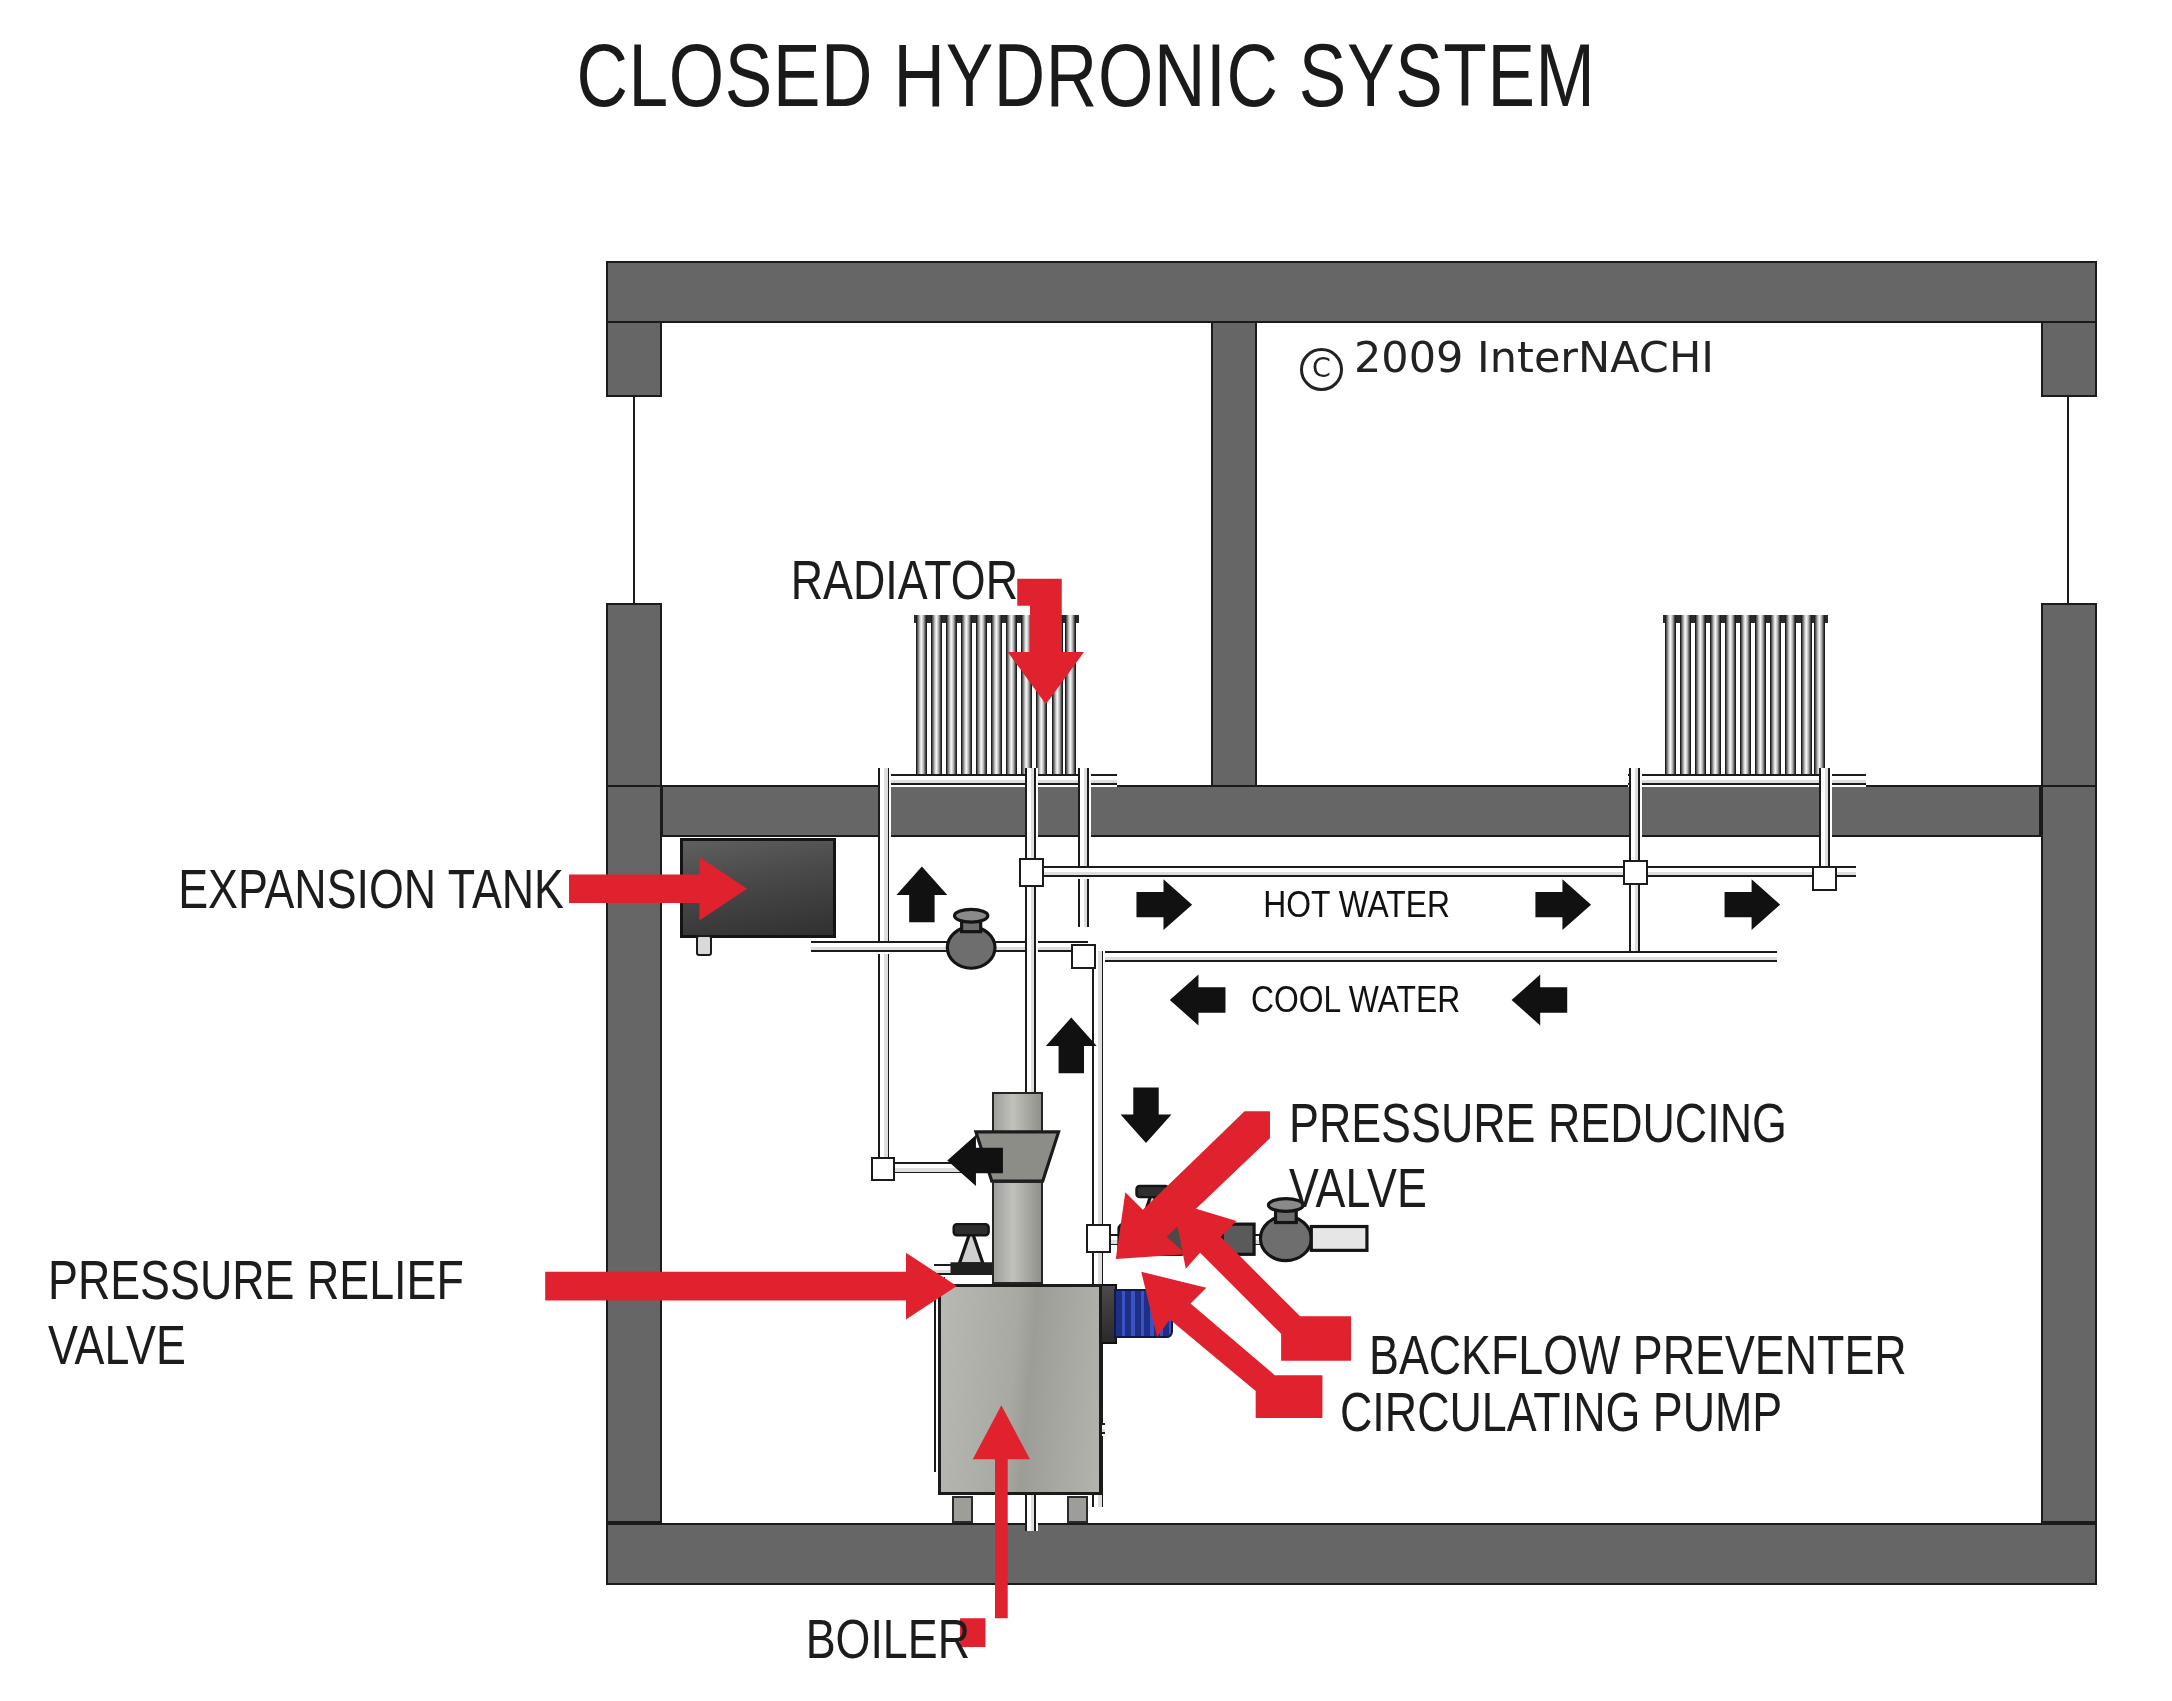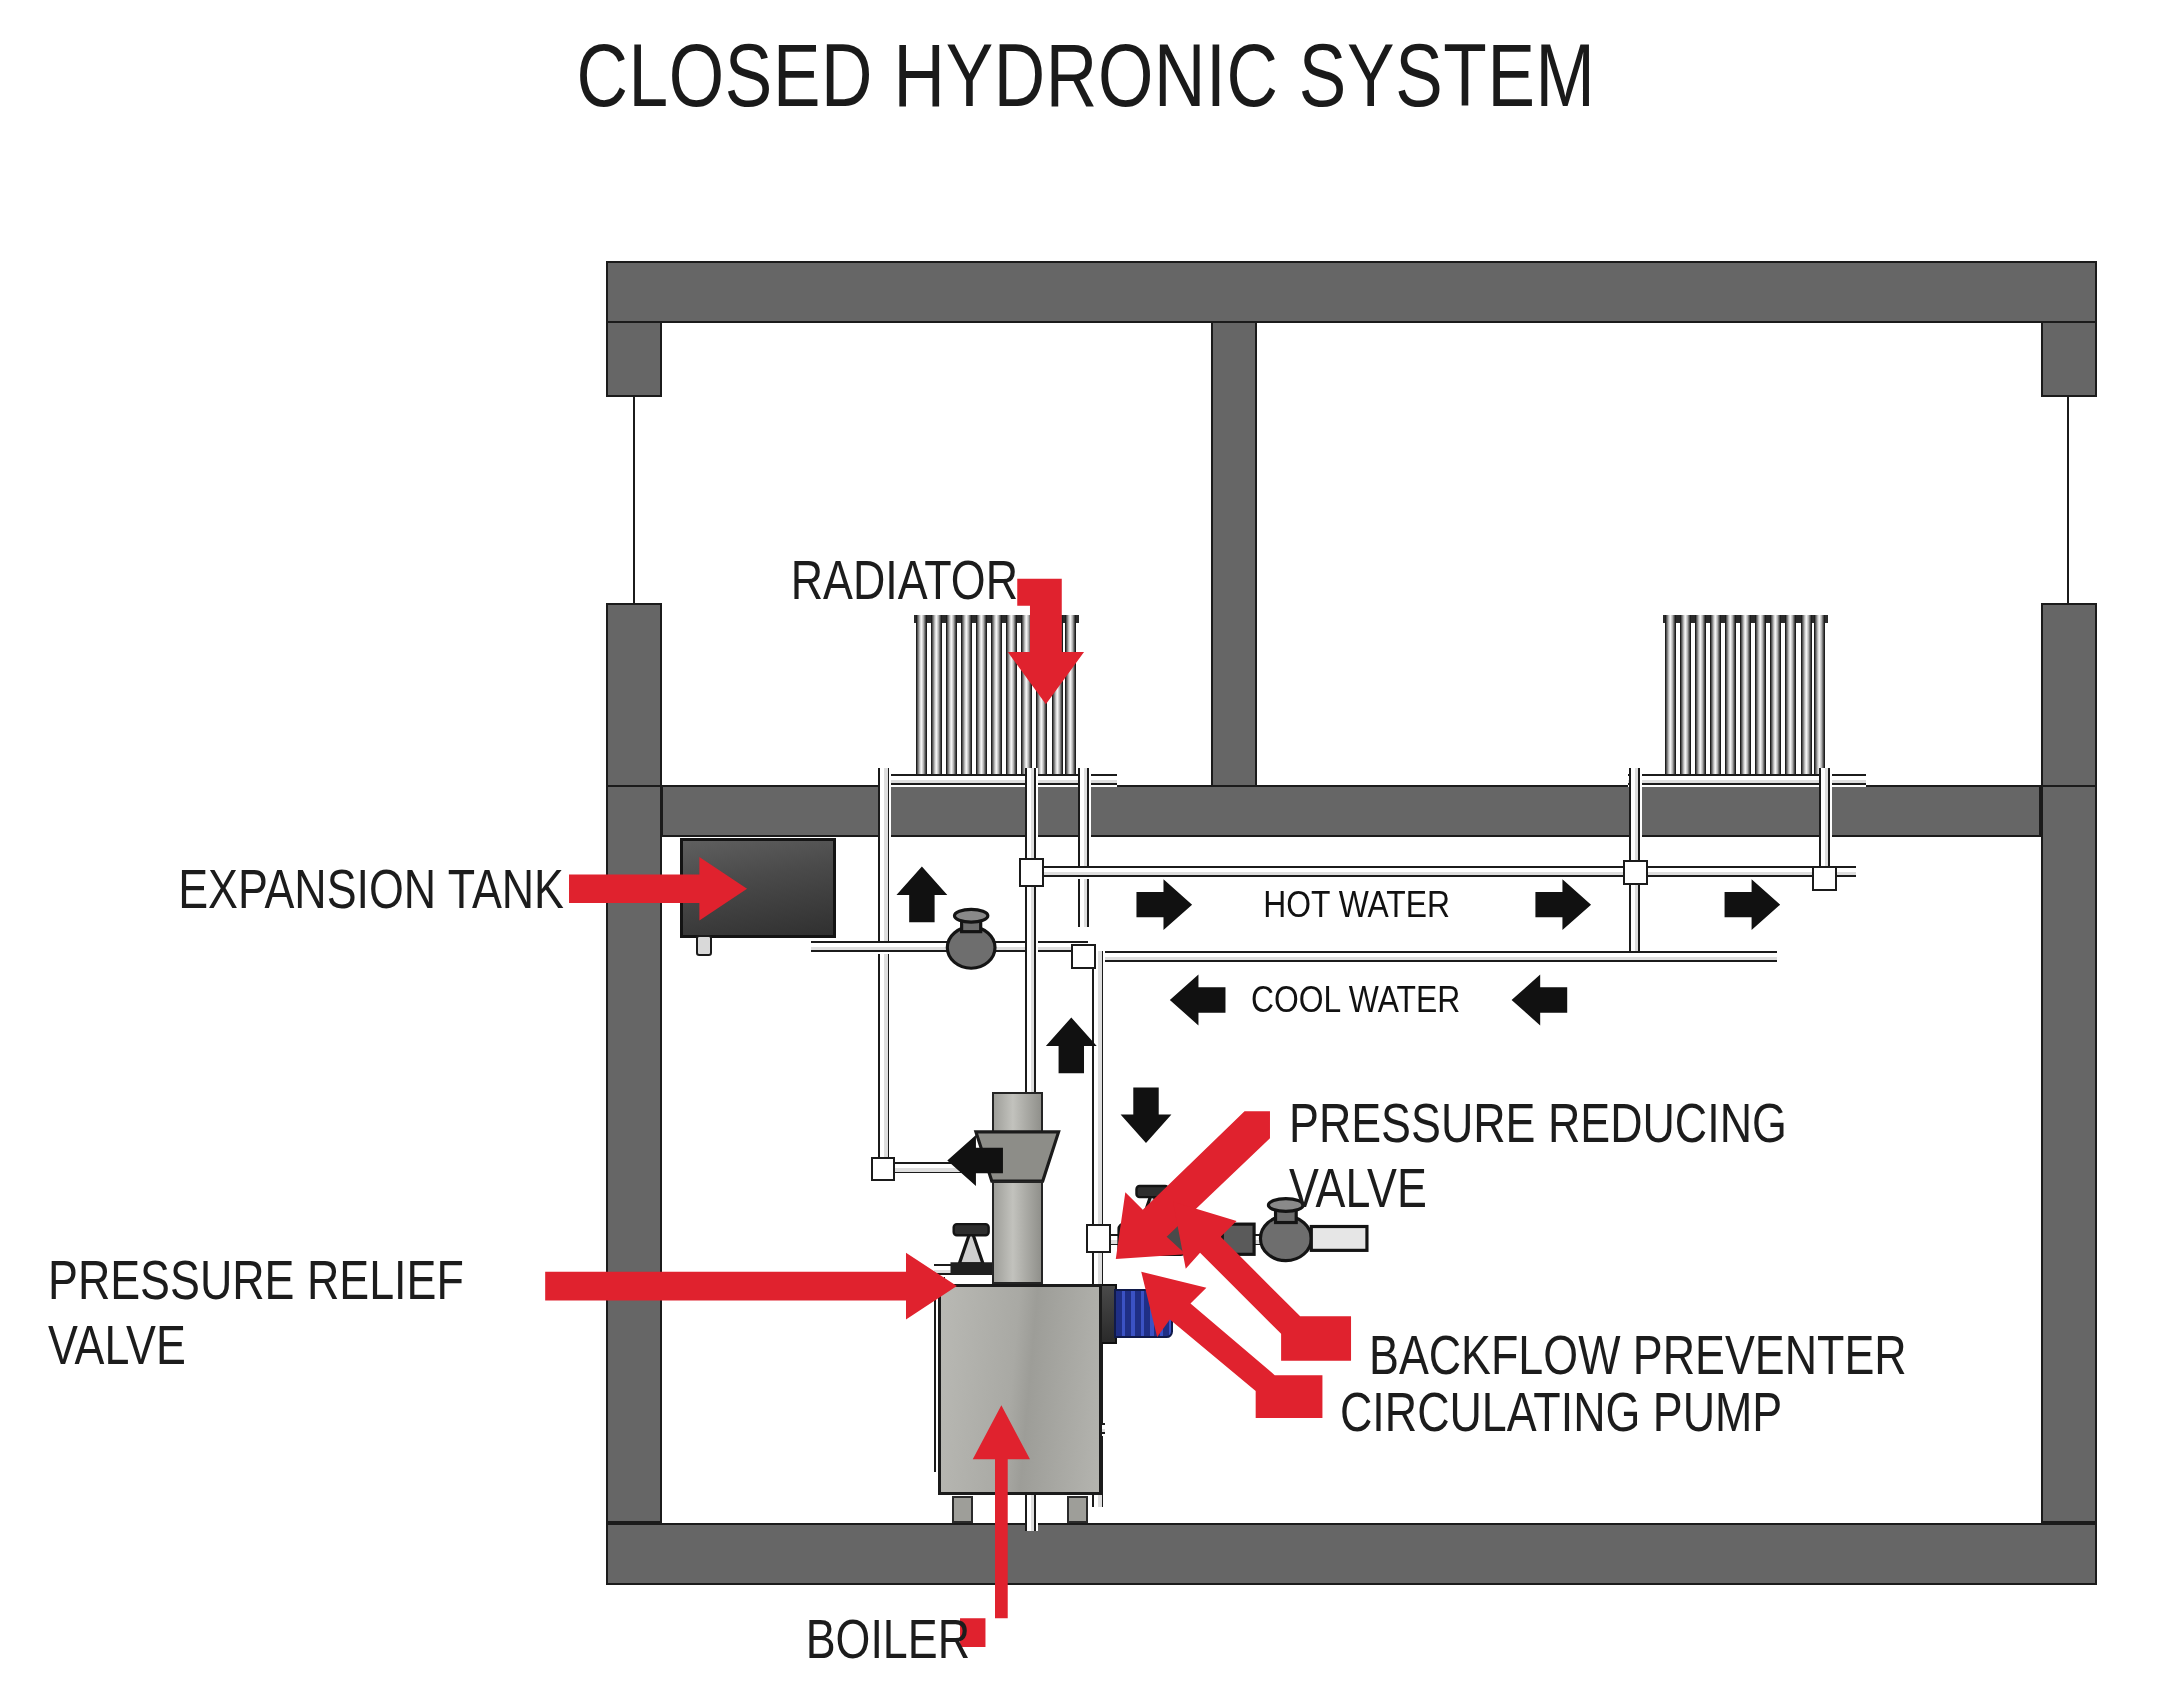--- a/index.html
+++ b/index.html
@@ -57,20 +57,23 @@
          background:linear-gradient(90deg,#1b1b1b 0 1.6px,#ffffff 1.6px 5.6px,#dedede 5.6px 9.5px,#1b1b1b 9.5px 11px,#ffffff 11px 12.7px);}
   .fitting{position:absolute;background:#fff;border:2.4px solid #1b1b1b;box-sizing:border-box;}
 </style>
 </head>
 <body>
 
 <div id="stage">
 
   <div class="ttl">CLOSED HYDRONIC SYSTEM</div>
 
+  <div class="copy">
+    <span class="cmark">C</span><span>2009  InterNACHI</span>
+  </div>
 
   <div class="wall" style="left:606px;top:261px;width:1491px;height:62px;"></div>
 
   <div class="wall" style="left:606px;top:321px;width:56px;height:76px;"></div>
   <div class="wall" style="left:2041px;top:321px;width:56px;height:76px;"></div>
 
   <div class="wall" style="left:1211px;top:321px;width:46px;height:466px;"></div>
 
   <div class="thinline" style="left:633px;top:396px;height:208px;"></div>
   <div class="thinline" style="left:2067px;top:396px;height:208px;"></div>

